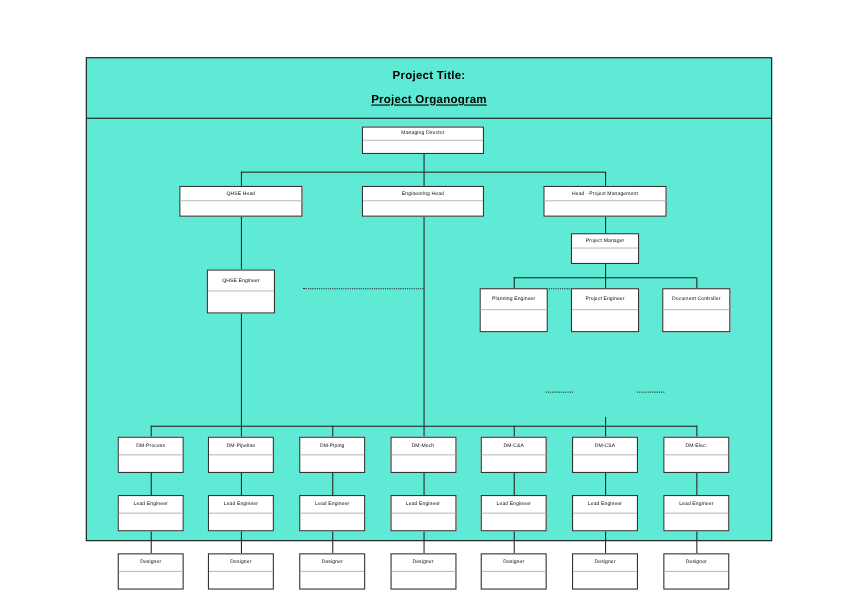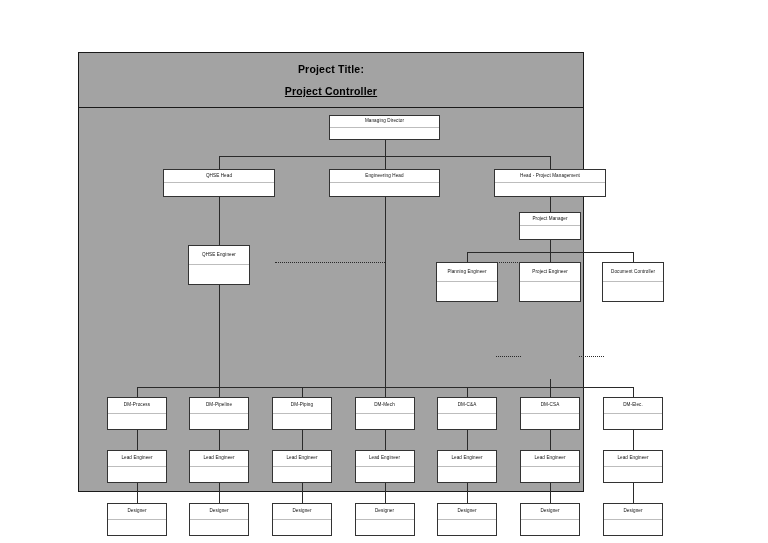--- a/index.html
+++ b/index.html
@@ -19,25 +19,25 @@
     width: 768px;
     height: 543px;
     background: #ffffff;
   }
 
   
   .sheet {
     position: absolute;
     left: 78px;
     top: 52px;
-    width: 506px;
+    width: 624px;
     height: 440px;
     border: 1.5px solid #1a1a1a;
     box-sizing: border-box;
-    background: #a3a3a3;
+    background: #5eead4;
   }
 
   
   .title-band {
     position: absolute;
     left: 0;
     top: 0;
     width: 100%;
     height: 55px;
     border-bottom: 1.5px solid #1a1a1a;
@@ -122,21 +122,21 @@
 </style>
 </head>
 <body>
 
 <div id="page">
 
   <div class="sheet">
 
     <div class="title-band">
       <div class="title-line1">Project Title:</div>
-      <div class="title-line2">Project Controller</div>
+      <div class="title-line2">Project Organogram</div>
     </div>
 
     <div class="canvas">
 
       <div class="vline" style="left:305.5px; top:32px; height:16px;"></div>
 
       <div class="hline" style="left:140px; top:48px; width:331px;"></div>
 
       <div class="vline" style="left:140px; top:48px; height:13px;"></div>
       <div class="vline" style="left:305.5px; top:48px; height:13px;"></div>

